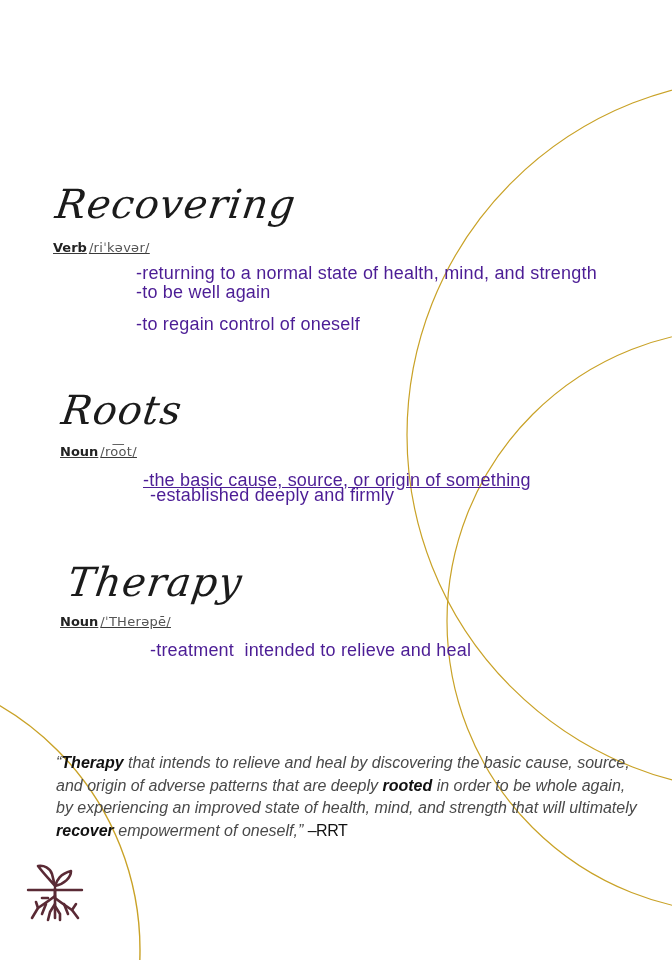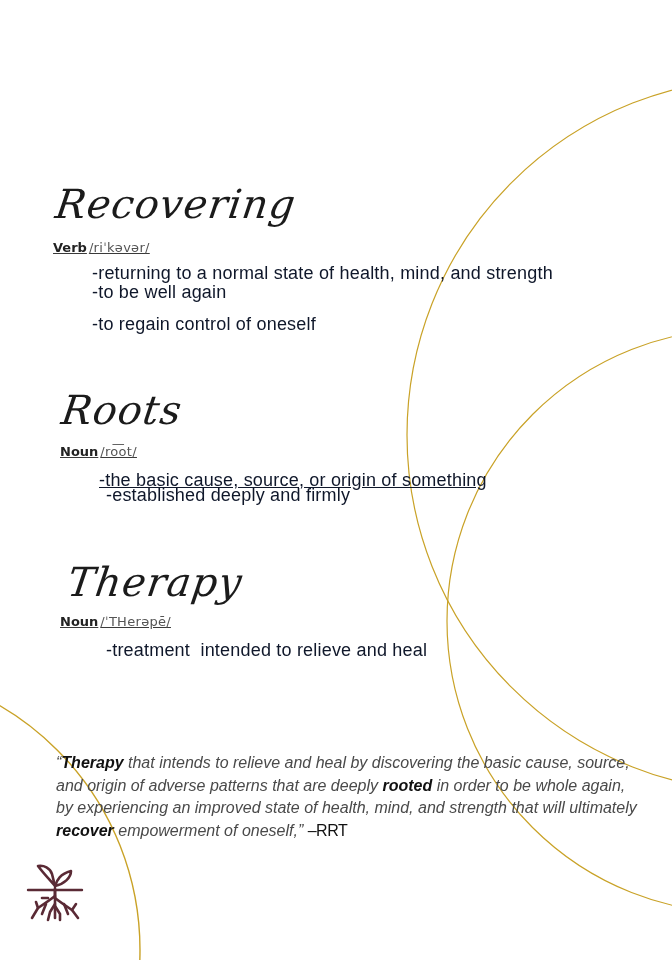--- a/index.html
+++ b/index.html
@@ -49,24 +49,25 @@
     .pron {
       color: #555;
       font-weight: normal;
       margin-left: 2px;
       letter-spacing: 0.3px;
     }
     .def {
       position: absolute;
       font-size: 18px;
       line-height: 26px;
-      color: #0f172a;
+      color: #4c1d95;
       white-space: nowrap;
       font-family: "Liberation Sans", sans-serif;
       letter-spacing: 0.2px;
+      margin-left: 44px;
     }
     .quote {
       position: absolute;
       left: 56px;
       top: 744px;
       width: 590px;
       font-family: "Liberation Sans", sans-serif;
       font-style: italic;
       font-size: 16px;
       line-height: 22.5px;

